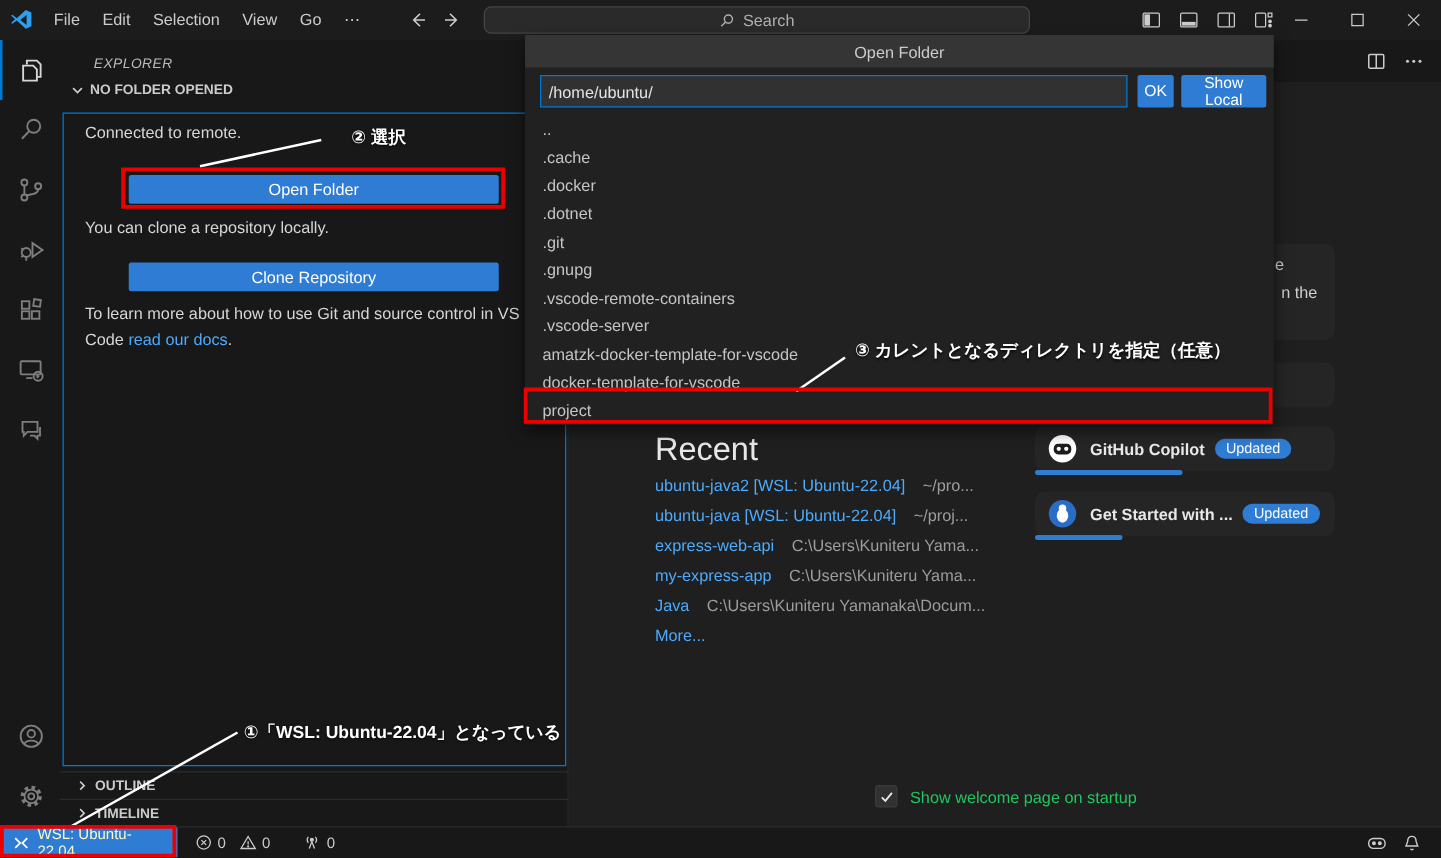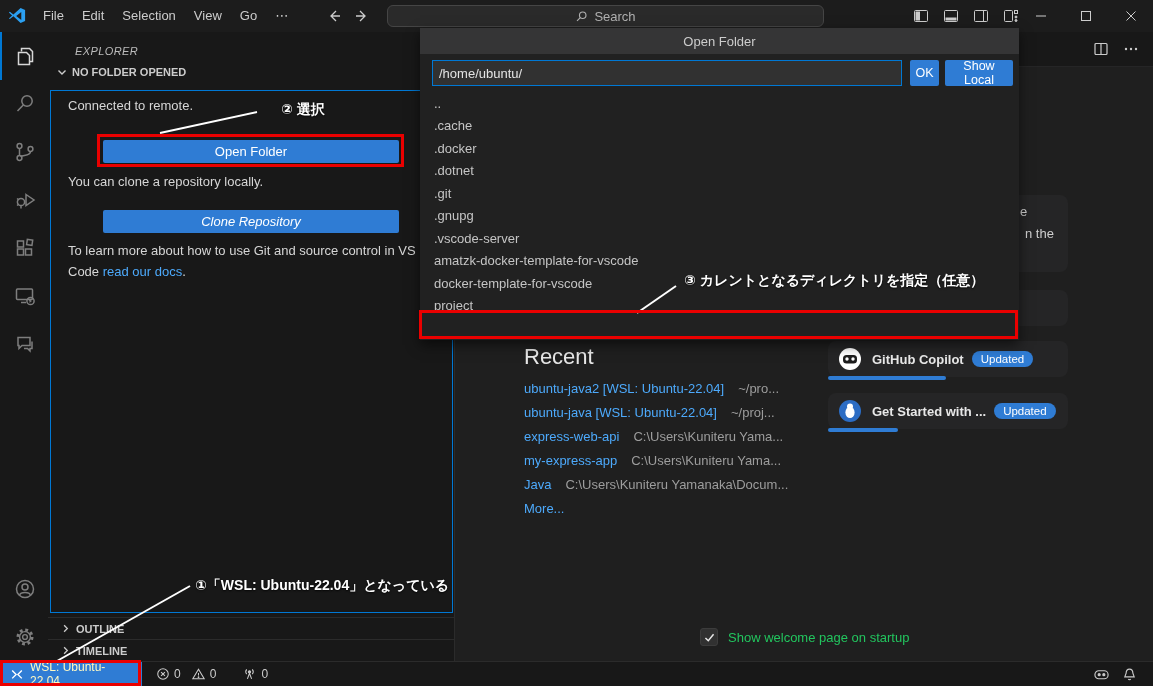--- a/index.html
+++ b/index.html
@@ -29,21 +29,21 @@
   .focus-ring{left:2px;top:58px;width:403px;height:523px;border:1px solid #0078d4;pointer-events:none;}
   .btn{background:#2f7cd4;color:#ffffff;border:none;border-radius:2px;font-size:13px;
        display:flex;align-items:center;justify-content:center;cursor:pointer;font-family:inherit;}
   .link{color:#4daafc;text-decoration:none;cursor:pointer;}
   .panel-row{left:0;width:407px;height:22px;border-top:1px solid #2b2b2b;display:flex;align-items:center;gap:5px;
              padding-left:12px;font-size:11px;font-weight:bold;color:#cccccc;}
 
   
   .editor{left:455px;top:32px;width:698px;height:629px;background:#1f1f1f;}
   .tabbar{left:0;top:0;width:698px;height:35px;background:#181818;border-bottom:1px solid #252526;}
-  .recent-title{left:69px;top:312px;font-size:22px;color:#e8e8e8;}
+  .recent-title{left:69px;top:312px;font-size:26px;color:#e8e8e8;}
   .recent-item{left:69px;height:20px;display:flex;align-items:baseline;gap:14px;white-space:nowrap;}
   .recent-path{color:#9d9d9d;font-size:13px;}
   .card{left:373px;width:240px;background:#252526;border-radius:8px;}
   .card-inner{display:flex;align-items:center;height:36px;padding:0 10px;}
   .card-title{margin-left:10px;font-weight:bold;color:#e8e8e8;font-size:13px;white-space:nowrap;}
   .badge{margin-left:8px;background:#2f7cd4;color:#fff;font-size:11.5px;padding:2px 9px;border-radius:10px;font-weight:normal;}
   .progress{position:absolute;left:0;bottom:-3px;height:4px;border-radius:2px;background:#2f7cd4;}
   .chk{width:18px;height:18px;background:#313131;border:1px solid #3c3c3c;border-radius:3px;
        display:flex;align-items:center;justify-content:center;}
 
@@ -235,21 +235,21 @@
     </div>
 
     <div class="abs focus-ring"></div>
 
     <div class="abs" style="left:20px;top:66px;color:#d6d6d6;">Connected to remote.</div>
 
     <button class="abs btn" style="left:55px;top:108px;width:296px;height:23px;">Open Folder</button>
 
     <div class="abs" style="left:20px;top:142px;color:#d6d6d6;">You can clone a repository locally.</div>
 
-    <button class="abs btn" style="left:55px;top:178px;width:296px;height:23px;font-style:italic;">Clone Repository</button>
+    <button class="abs btn" style="left:55px;top:178px;width:296px;height:23px;">Clone Repository</button>
 
     <div class="abs" style="left:20px;top:208px;width:372px;line-height:21px;color:#d6d6d6;">
       <span>To learn more about how to use Git and source control in VS Code</span>
       <a class="link">read our docs</a><span>.</span>
     </div>
 
     <div class="abs panel-row" style="top:585px;">
       <span>
         <svg width="11" height="11" viewBox="0 0 12 12" fill="none" stroke="#cccccc" stroke-width="1.4">
             <path d="M4.5 2.5 8 6l-3.5 3.5"></path>
@@ -362,20 +362,21 @@
     <input class="abs dlg-input" value="/home/ubuntu/" style="">
     <button class="abs btn dlg-btn" style="left:490px;top:32px;width:29px;">OK</button>
     <button class="abs btn dlg-btn" style="left:525px;top:32px;width:68px;">Show Local</button>
     <div class="abs dlg-list">
       <div class="dlg-row">..</div>
       <div class="dlg-row">.cache</div>
       <div class="dlg-row">.docker</div>
       <div class="dlg-row">.dotnet</div>
       <div class="dlg-row">.git</div>
       <div class="dlg-row">.gnupg</div>
+      <div class="dlg-row">.vscode-remote-containers</div>
       <div class="dlg-row">.vscode-server</div>
       <div class="dlg-row">amatzk-docker-template-for-vscode</div>
       <div class="dlg-row">docker-template-for-vscode</div>
       <div class="dlg-row">project</div>
     </div>
   </div>
 
   <div class="abs statusbar">
     <div class="remote-item">
       <span>

